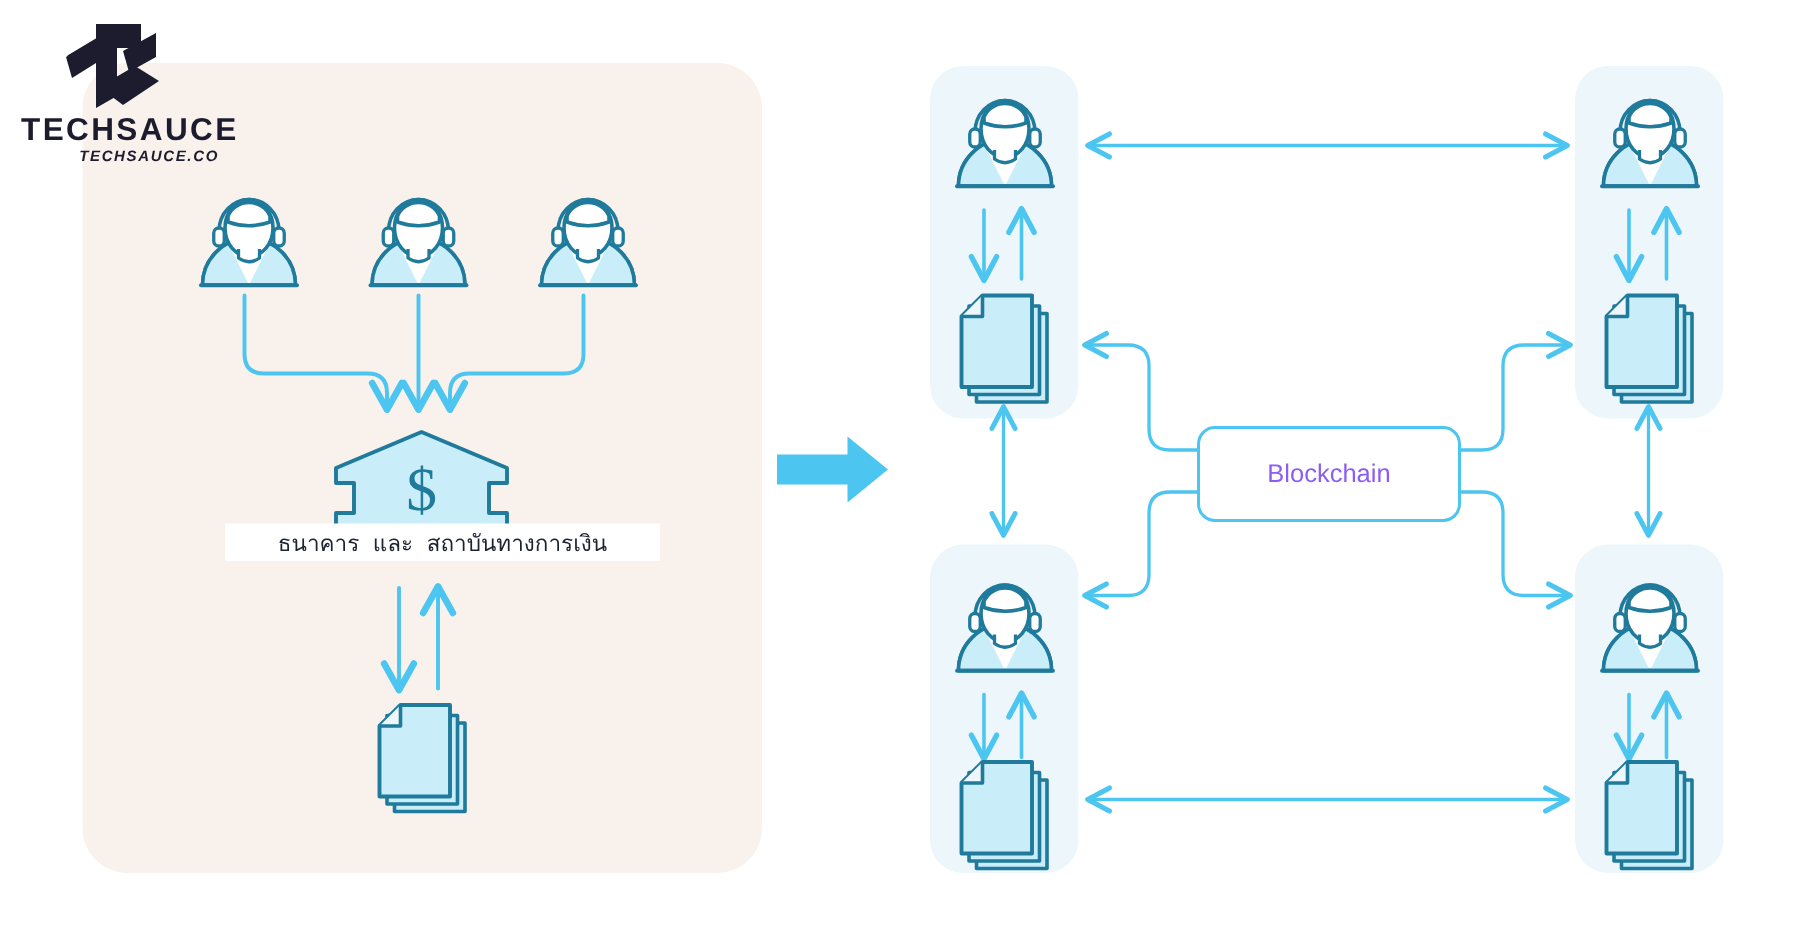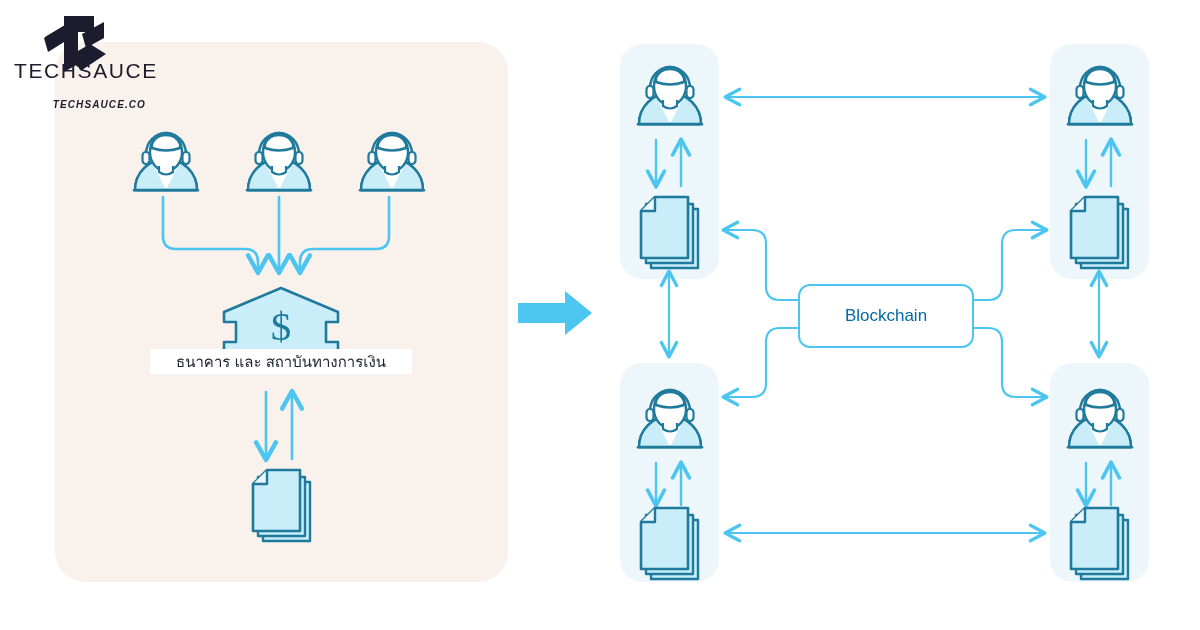--- a/index.html
+++ b/index.html
@@ -31,26 +31,26 @@
   .brand-mark {
     position: absolute;
     left: 28px;
     top: 2px;
     width: 74px;
     height: 62px;
   }
   .brand-name {
     position: absolute;
     left: 0px;
-    top: 50px;
+    top: 66px;
     width: 132px;
     text-align: center;
     font-family: "Liberation Sans", sans-serif;
     font-size: 21px;
-    font-weight: normal;
+    font-weight: bold;
     letter-spacing: 1.6px;
     color: #1c1c2e;
     line-height: 1;
   }
   .brand-sub {
     position: absolute;
     left: 0px;
     top: 90px;
     width: 132px;
     text-align: right;
@@ -82,27 +82,27 @@
     width: 1200px;
     height: 630px;
     z-index: 10;
   }
 
   
   .bank-caption {
     position: absolute;
     left: 150px;
     top: 349px;
-    width: 262px;
+    width: 290px;
     height: 25px;
     background: #ffffff;
     display: flex;
     align-items: center;
     justify-content: center;
-    font-family: Liberation Sans, sans-serif;
+    font-family: Liberation Mono, monospace;
     font-size: 15px;
     color: #1c2430;
     white-space: nowrap;
     z-index: 20;
   }
 
   
   .blockchain-box {
     position: absolute;
     left: 798px;
@@ -110,21 +110,21 @@
     width: 172px;
     height: 60px;
     background: #ffffff;
     border: 2px solid #4cc5f0;
     border-radius: 12px;
     display: flex;
     align-items: center;
     justify-content: center;
     font-family: "Liberation Sans", sans-serif;
     font-size: 17px;
-    color: #0369a1;
+    color: #8b5cf6;
     z-index: 25;
   }
 
   
   .node-panel {
     position: absolute;
     width: 99px;
     height: 534px;
     background: #edf7fb;
     border-radius: 22px;

